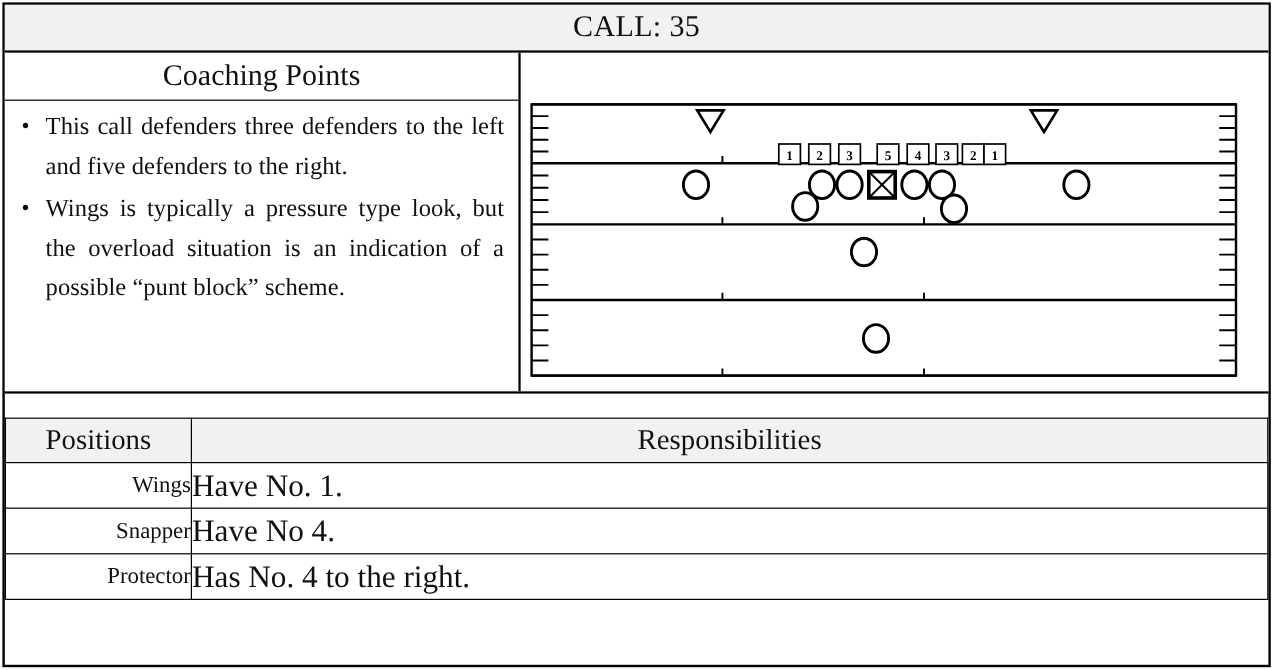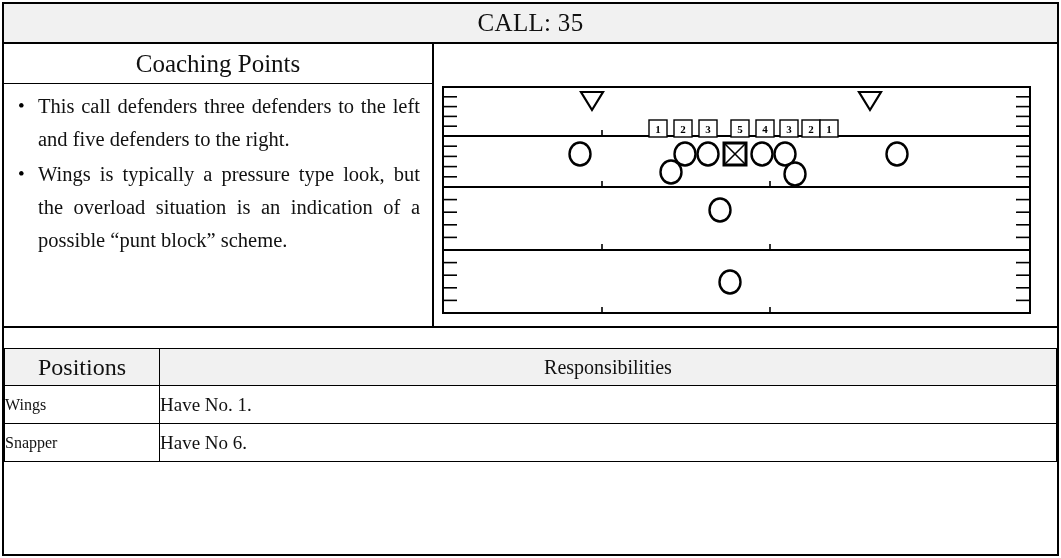--- a/index.html
+++ b/index.html
@@ -70,24 +70,24 @@
   .tbl{
     position:absolute;left:0;top:344px;width:100%;
     border-collapse:collapse;table-layout:fixed;
   }
   .tbl td,.tbl th{
     border:1px solid #000;padding:0;margin:0;color:#111;font-weight:normal;
   }
   .col-pos{width:155px;}
   .hdr-row td{background:#f1f1f1;height:36px;}
   .hdr-pos{font-size:24px;text-align:center;}
-  .hdr-resp{font-size:20px;text-align:center;}
+  .hdr-resp{font-size:24px;text-align:center;}
   .body-row td{height:37px;}
-  .cell-pos{font-size:16px;text-align:left;}
-  .cell-resp{font-size:19px;text-align:left;padding-left:11px;}
+  .cell-pos{font-size:19px;text-align:right;}
+  .cell-resp{font-size:26px;text-align:left;padding-left:11px;}
 </style>
 </head>
 <body>
 
 <div id="sheet">
   <div class="frame">
 
     <div class="title-bar">
       <span class="title-text">CALL: 35</span>
     </div>
@@ -218,19 +218,23 @@
           <tr class="hdr-row">
             <td class="hdr-pos">Positions</td>
             <td class="hdr-resp">Responsibilities</td>
           </tr>
           <tr class="body-row">
             <td class="cell-pos">Wings</td>
             <td class="cell-resp">Have No. 1.</td>
           </tr>
           <tr class="body-row">
             <td class="cell-pos">Snapper</td>
-            <td class="cell-resp">Have No 6.</td>
+            <td class="cell-resp">Have No 4.</td>
+          </tr>
+          <tr class="body-row">
+            <td class="cell-pos">Protector</td>
+            <td class="cell-resp">Has No. 4 to the right.</td>
           </tr>
         </tbody>
     </table>
 
   </div>
 </div>
 
 </body></html>

